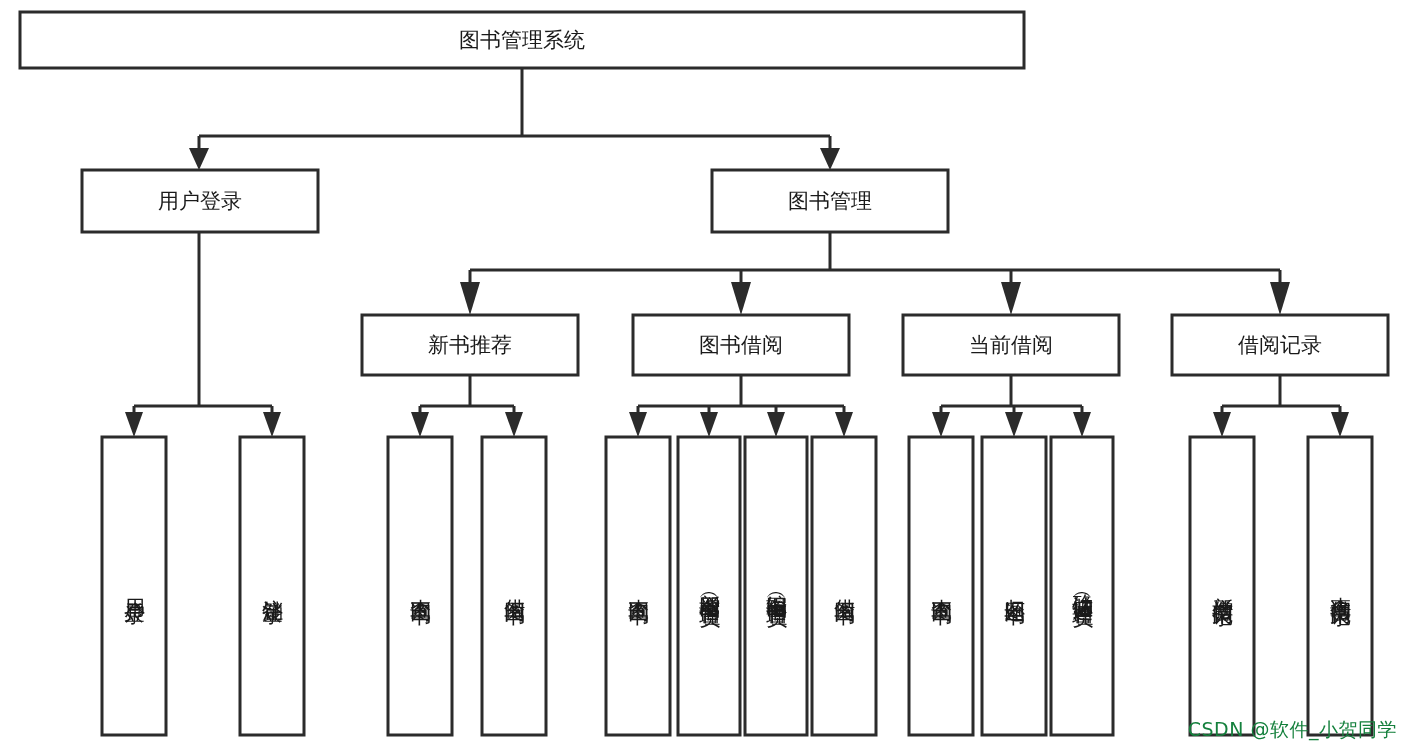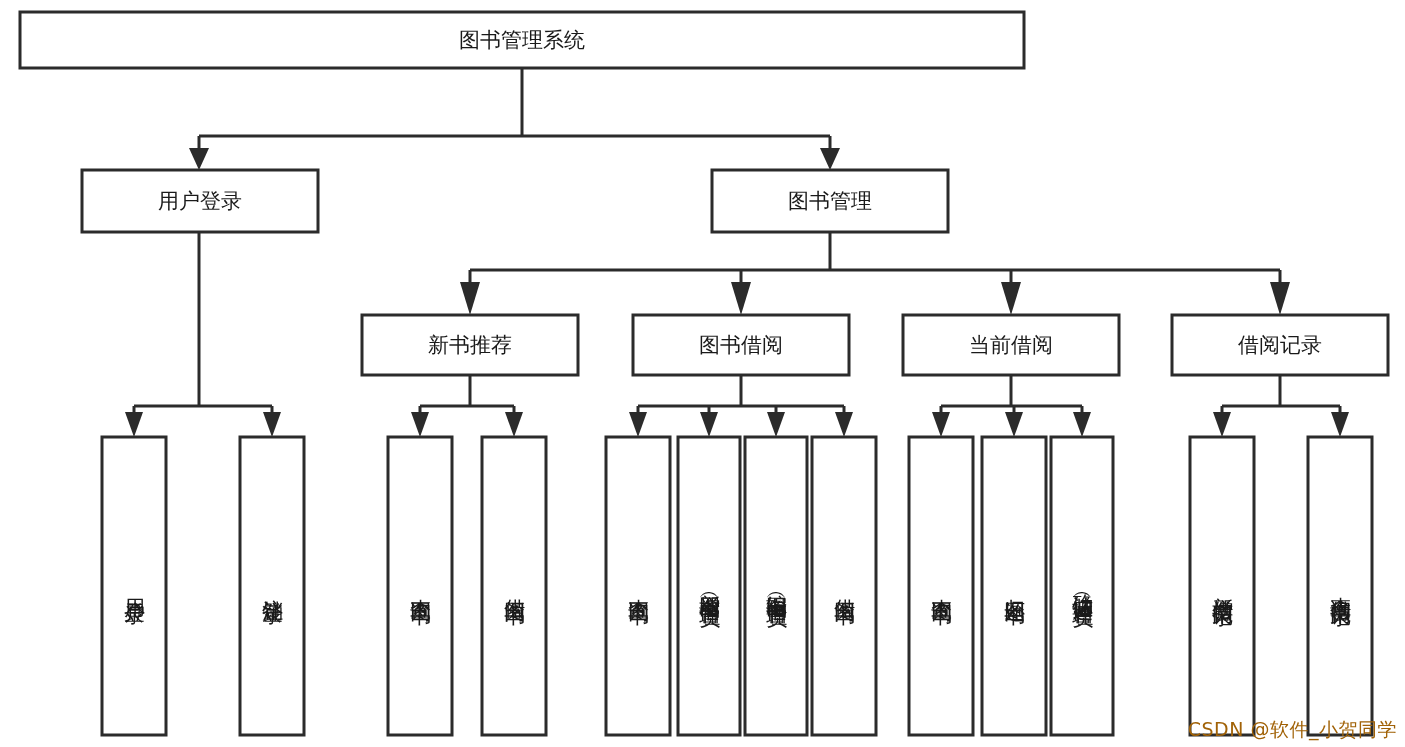--- a/index.html
+++ b/index.html
@@ -63,21 +63,21 @@
     align-items: center;
     justify-content: center;
     pointer-events: none;
   }
   .watermark {
     position: absolute;
     right: 8px;
     bottom: 4px;
     font-family: "DejaVu Sans", "Liberation Sans", sans-serif;
     font-size: 19px;
-    color: #a16207;
+    color: #15803d;
     letter-spacing: 0.5px;
     white-space: nowrap;
   }
 </style>
 </head>
 <body>
 
 <div id="diagram-root">
 
   <svg class="flow" viewBox="0 0 1405 747">

